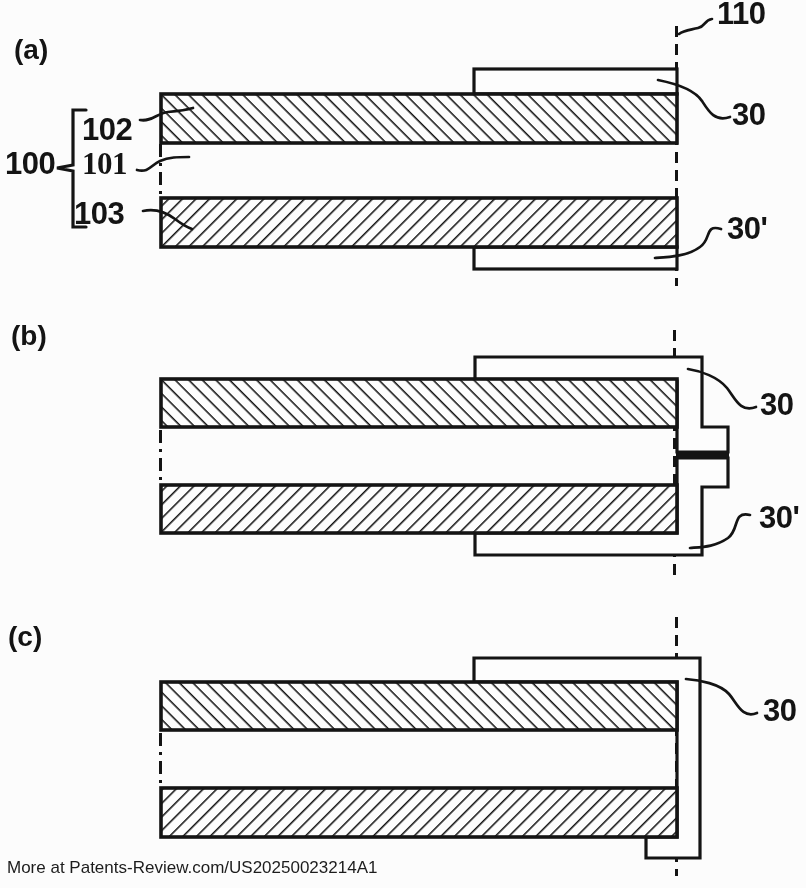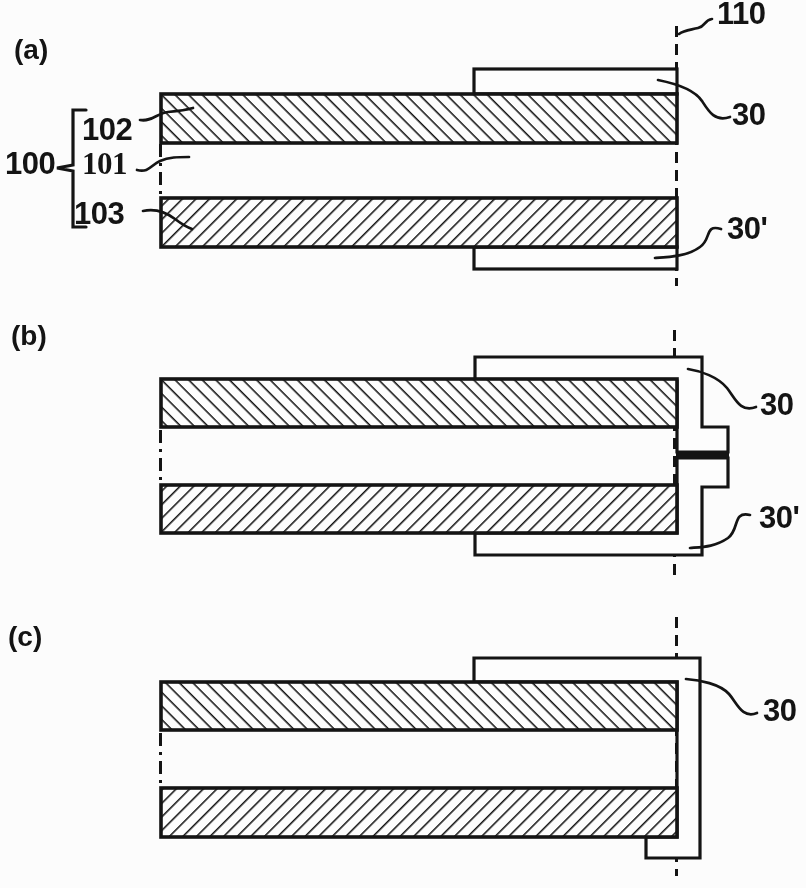--- a/index.html
+++ b/index.html
@@ -106,13 +106,14 @@
   <div class="ref-label" style="left:732px; top:99px;">30</div>
   <div class="ref-label" style="left:727px; top:213px;">30'</div>
 
   <div class="fig-label" style="left:11px; top:322px;">(b)</div>
   <div class="ref-label" style="left:760px; top:389px;">30</div>
   <div class="ref-label" style="left:759px; top:502px;">30'</div>
 
   <div class="fig-label" style="left:8px; top:623px;">(c)</div>
   <div class="ref-label" style="left:763px; top:695px;">30</div>
 
+  <div class="footer-note">More at Patents-Review.com/US20250023214A1</div>
 </div>
 
 </body></html>

